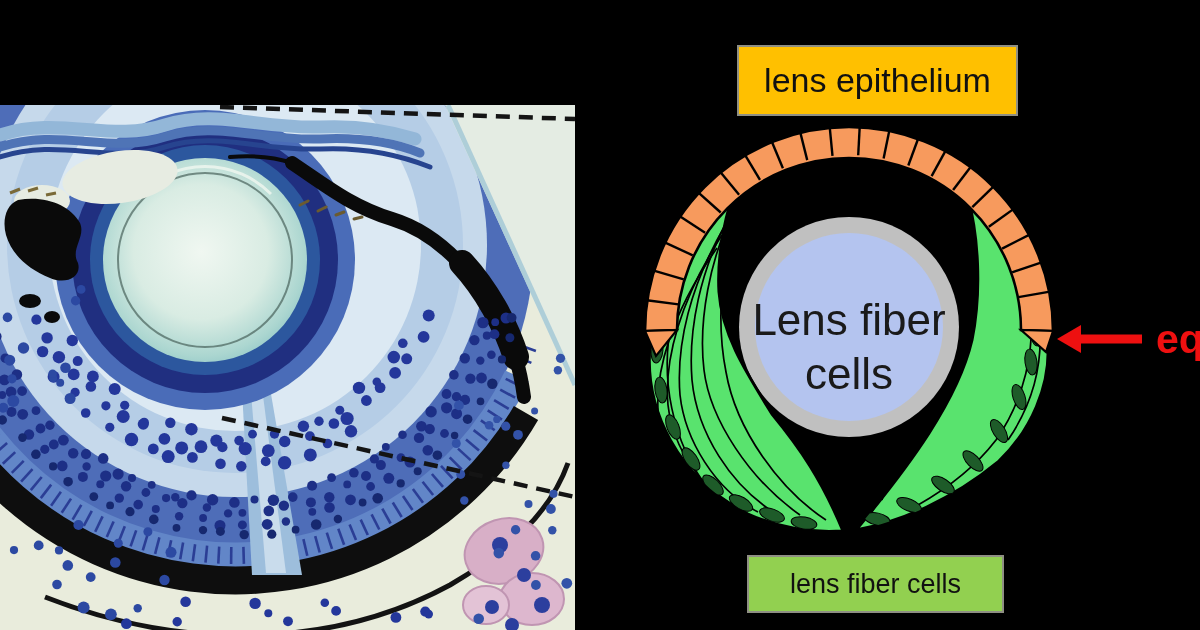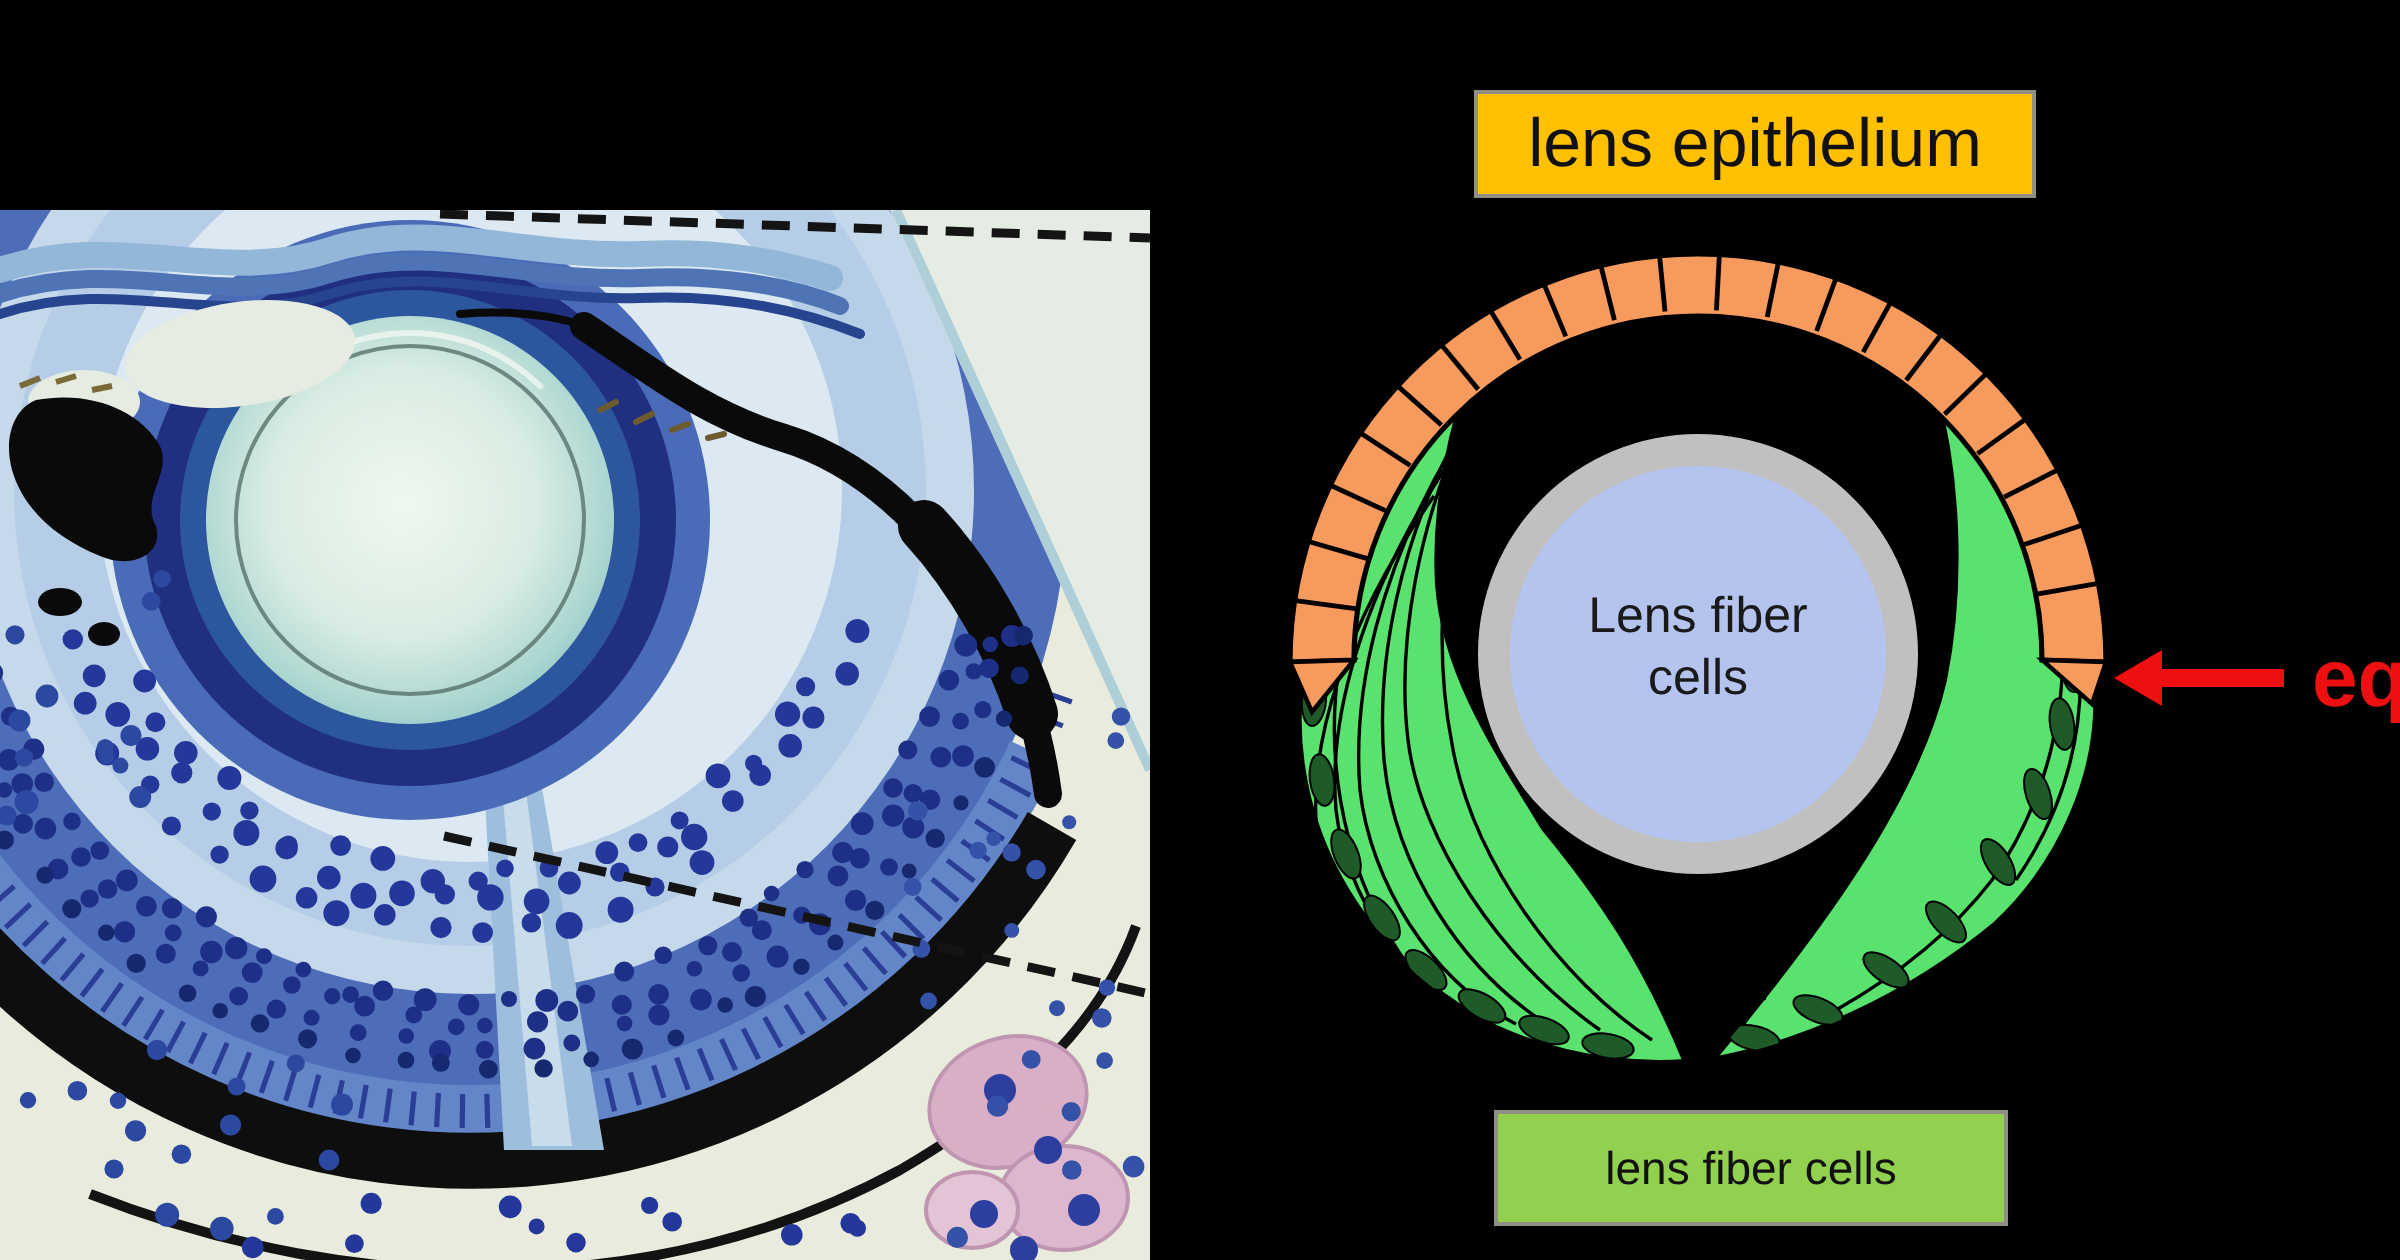--- a/index.html
+++ b/index.html
@@ -3,24 +3,24 @@
 <meta charset="utf-8">
 <style>
   html,body{margin:0;padding:0;background:#000;}
   .stage{position:relative;width:1200px;height:630px;background:#000;overflow:hidden;
          font-family:"Liberation Sans",sans-serif;}
   .stage svg{position:absolute;display:block;}
   #histo-svg{left:0;top:105px;}
   #diagram-svg{left:600px;top:0;}
   .label-box{position:absolute;display:flex;align-items:center;justify-content:center;
              color:#111;border:2px solid #8f8f84;box-sizing:border-box;}
-  #epi-label{left:737px;top:45px;width:281px;height:54px;background:#FFC000;font-size:34px;}
-  #fc-label{left:747px;top:555px;width:257px;height:58px;background:#92D050;font-size:23px;}
+  #epi-label{left:737px;top:45px;width:281px;height:71px;background:#FFC000;font-size:34px;}
+  #fc-label{left:747px;top:555px;width:257px;height:58px;background:#92D050;font-size:27px;}
   #core-label{position:absolute;left:749px;top:293px;width:200px;text-align:center;
-              color:#1a1a1a;font-size:25px;line-height:1.22;}
+              color:#1a1a1a;font-size:44px;line-height:1.22;}
   #eq-label{position:absolute;left:1156px;top:316px;color:#EE1010;font-size:41px;
             font-weight:bold;white-space:nowrap;}
 </style>
 </head>
 <body>
 
 <div class="stage">
 
   <svg id="histo-svg" width="575" height="525" viewBox="0 0 575 525">
     <defs>

